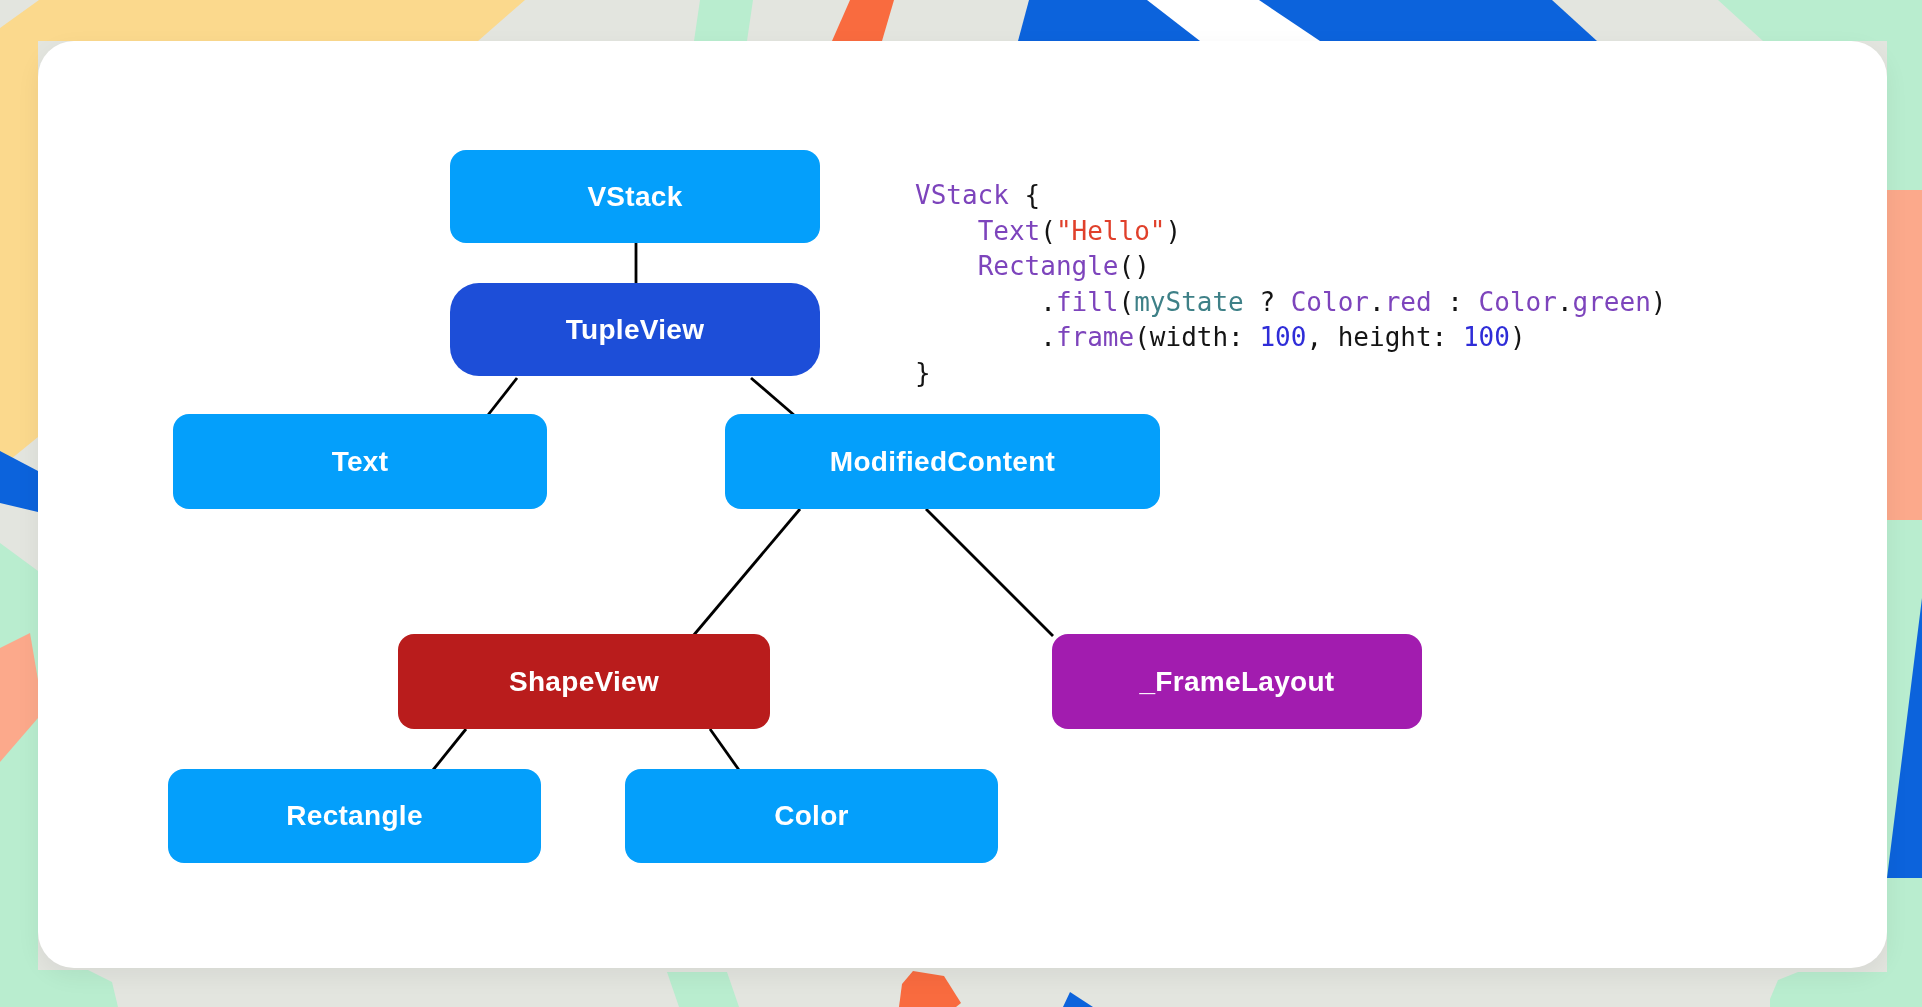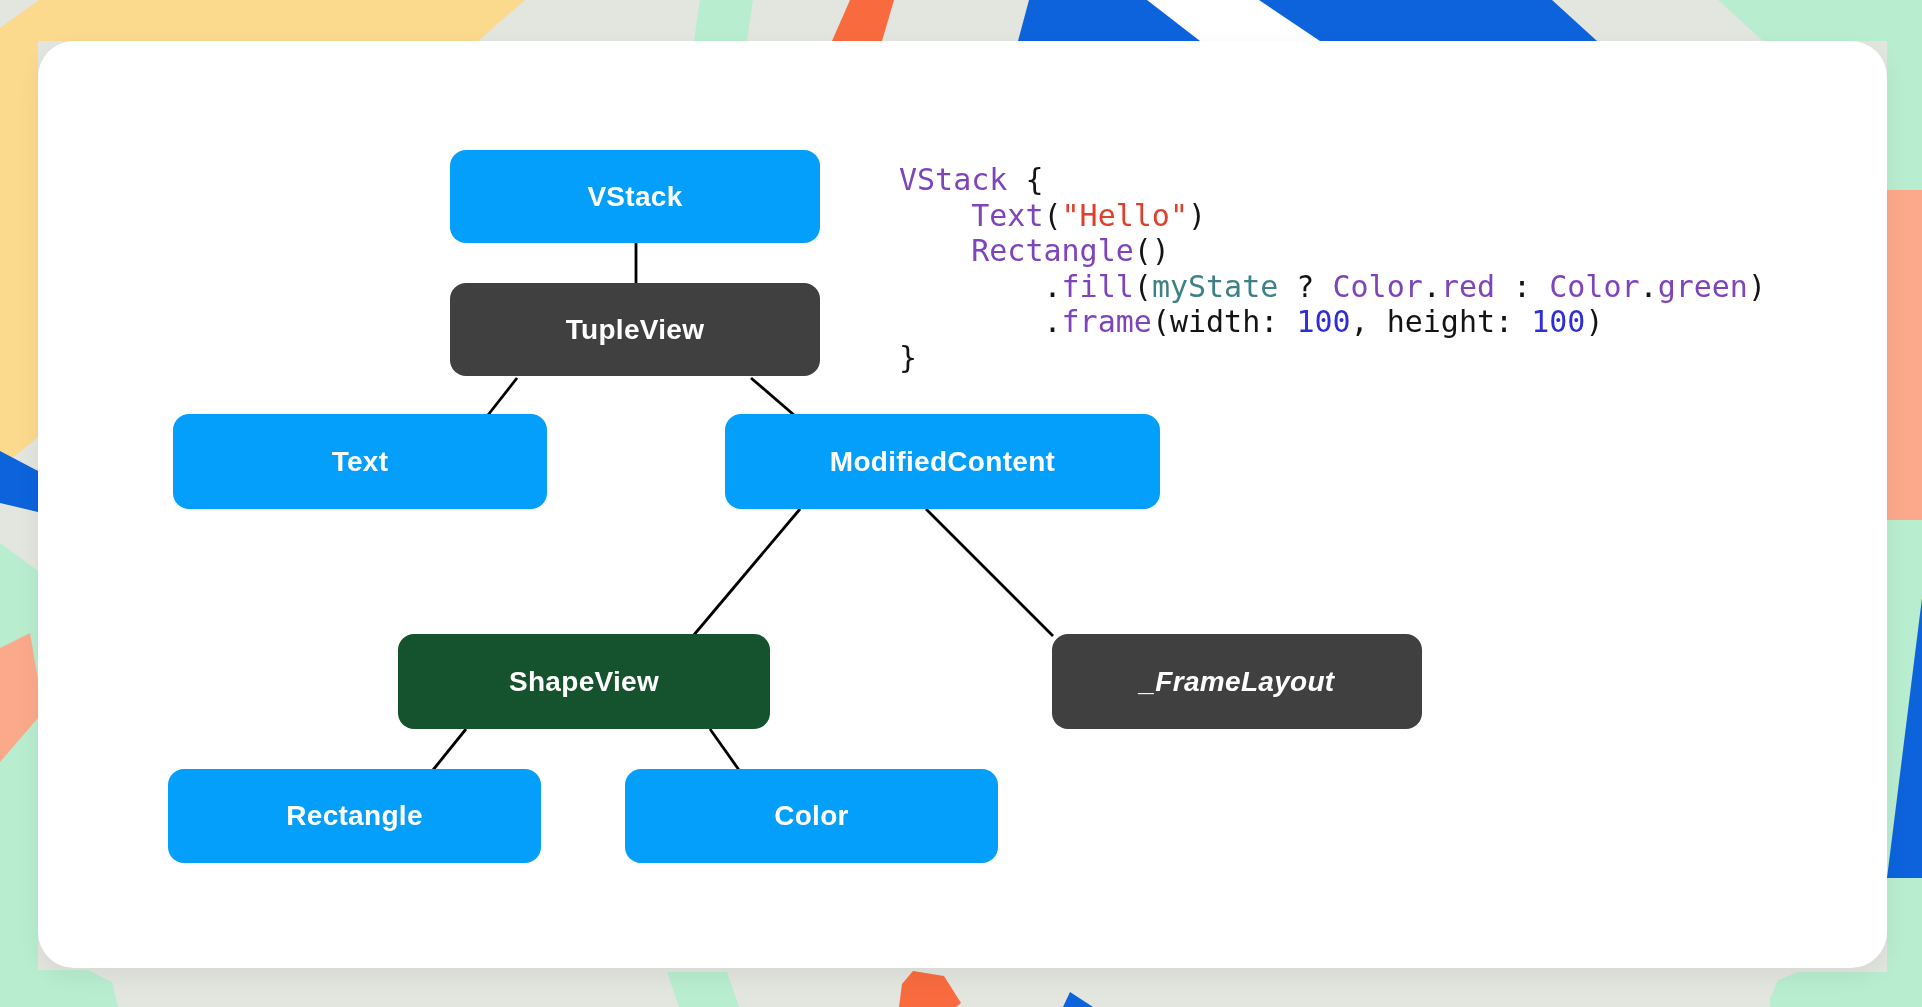--- a/index.html
+++ b/index.html
@@ -20,22 +20,22 @@
   .tree-node{
     position:absolute;z-index:3;
     background:#049FFB;border-radius:16px;
     display:flex;align-items:center;justify-content:center;
     color:#FFFFFF;font-size:28px;font-weight:600;
     letter-spacing:0.3px;
   }
   #code-block{
     position:absolute;left:899px;top:162px;z-index:3;
     font-family:"DejaVu Sans Mono","Liberation Mono",monospace;
-    font-size:30px;line-height:35.5px;font-weight:500;
-    white-space:pre;margin:0;
+    font-size:26px;line-height:35.5px;font-weight:500;
+    white-space:pre;margin:16px;
   }
   .code-line{display:block;}
 </style>
 </head>
 <body>
 
 <svg id="bg-svg" width="1922" height="1007">
     <polygon points="39,0 525,0 478,41 38,41 38,437 0,468 0,28" fill="#FBD98D"></polygon>
     <polygon points="700,0 753,0 747,41 694,41" fill="#B9EDCF"></polygon>
     <polygon points="850,0 894,0 882,41 832,41" fill="#F96B3F"></polygon>
@@ -64,33 +64,33 @@
     <line x1="800" y1="509" x2="693" y2="636" stroke="#000000" stroke-width="2.8"></line>
     <line x1="926" y1="509" x2="1053" y2="636" stroke="#000000" stroke-width="2.8"></line>
     <line x1="466" y1="729" x2="433" y2="770" stroke="#000000" stroke-width="2.8"></line>
     <line x1="710" y1="729" x2="739" y2="770" stroke="#000000" stroke-width="2.8"></line>
   </svg>
 
 <div id="nodes">
     <div class="tree-node" style="left: 450px; top: 150px; width: 370px; height: 93px; background: rgb(4, 159, 251); color: rgb(255, 255, 255);">
       <span>VStack</span>
     </div>
-    <div class="tree-node" style="left: 450px; top: 283px; width: 370px; height: 93px; background: #404040; color: rgb(255, 255, 255);">
+    <div class="tree-node" style="left: 450px; top: 283px; width: 370px; height: 93px; background: #1d4ed8; color: rgb(255, 255, 255); border-radius: 29px;">
       <span>TupleView</span>
     </div>
     <div class="tree-node" style="left: 173px; top: 414px; width: 374px; height: 95px; background: rgb(4, 159, 251); color: rgb(255, 255, 255);">
       <span>Text</span>
     </div>
     <div class="tree-node" style="left: 725px; top: 414px; width: 435px; height: 95px; background: rgb(4, 159, 251); color: rgb(255, 255, 255);">
       <span>ModifiedContent</span>
     </div>
-    <div class="tree-node" style="left: 398px; top: 634px; width: 372px; height: 95px; background: #14532d; color: rgb(255, 255, 255);">
+    <div class="tree-node" style="left: 398px; top: 634px; width: 372px; height: 95px; background: #b91c1c; color: rgb(255, 255, 255);">
       <span>ShapeView</span>
     </div>
-    <div class="tree-node" style="left: 1052px; top: 634px; width: 370px; height: 95px; background: #404040; color: rgb(255, 255, 255); font-style: italic;">
+    <div class="tree-node" style="left: 1052px; top: 634px; width: 370px; height: 95px; background: #a21caf; color: rgb(255, 255, 255);">
       <span>_FrameLayout</span>
     </div>
     <div class="tree-node" style="left: 168px; top: 769px; width: 373px; height: 94px; background: rgb(4, 159, 251); color: rgb(255, 255, 255);">
       <span>Rectangle</span>
     </div>
     <div class="tree-node" style="left: 625px; top: 769px; width: 373px; height: 94px; background: rgb(4, 159, 251); color: rgb(255, 255, 255);">
       <span>Color</span>
     </div>
   </div>
 

